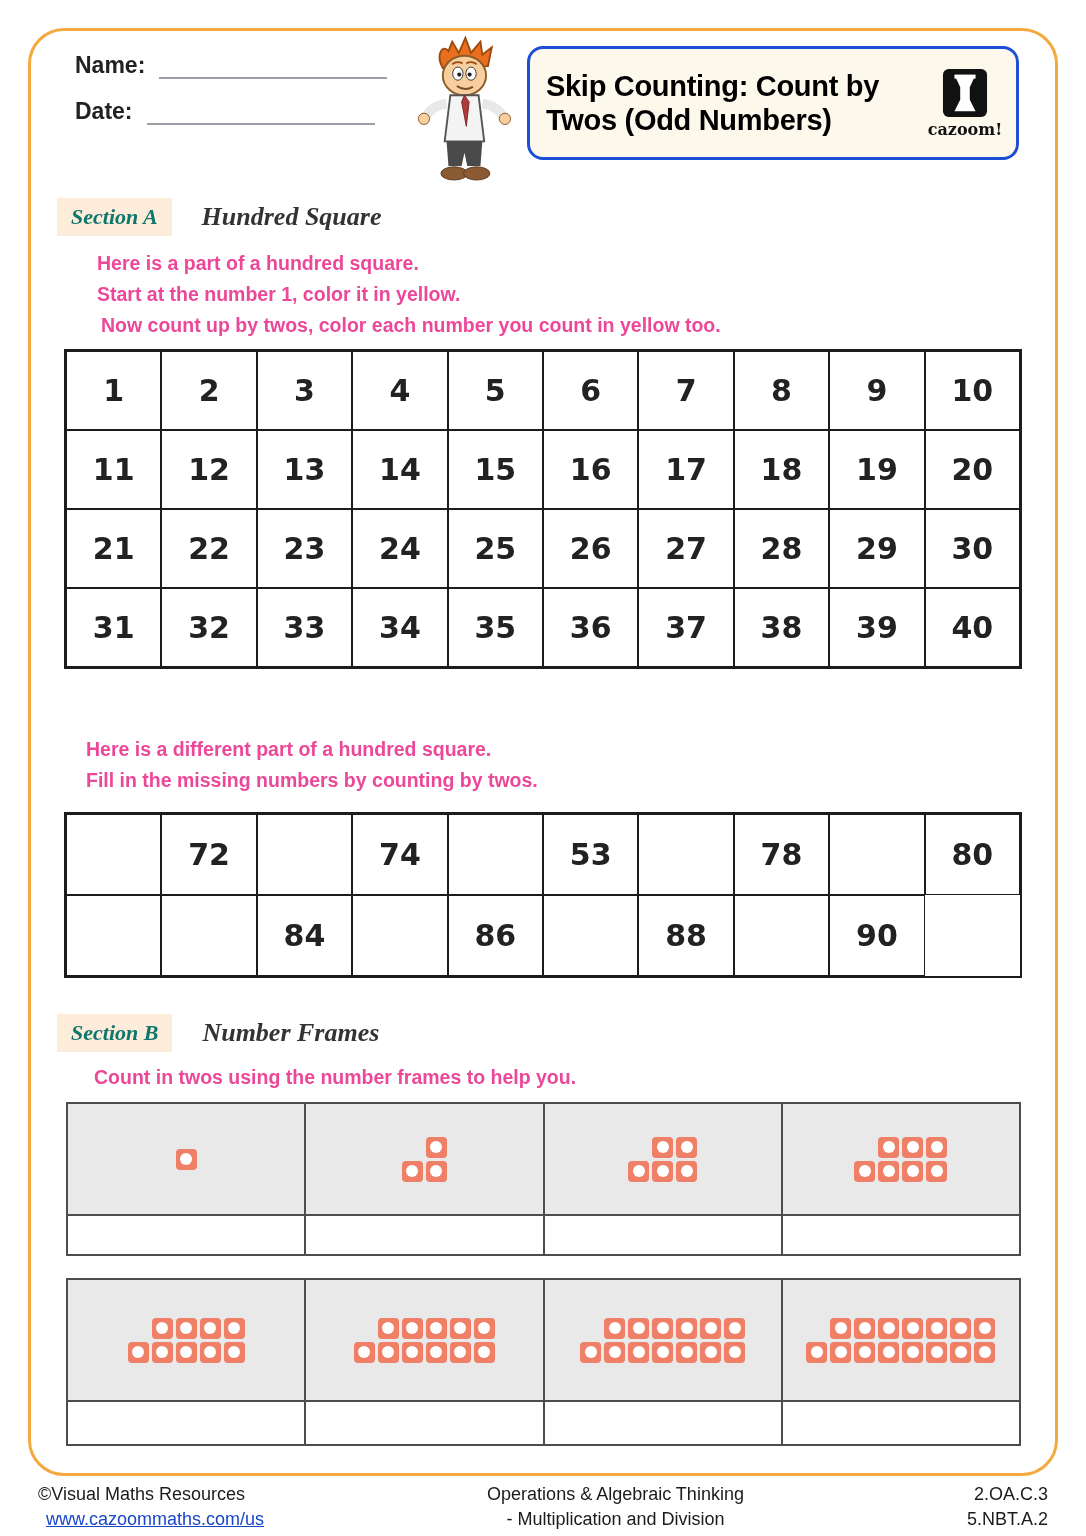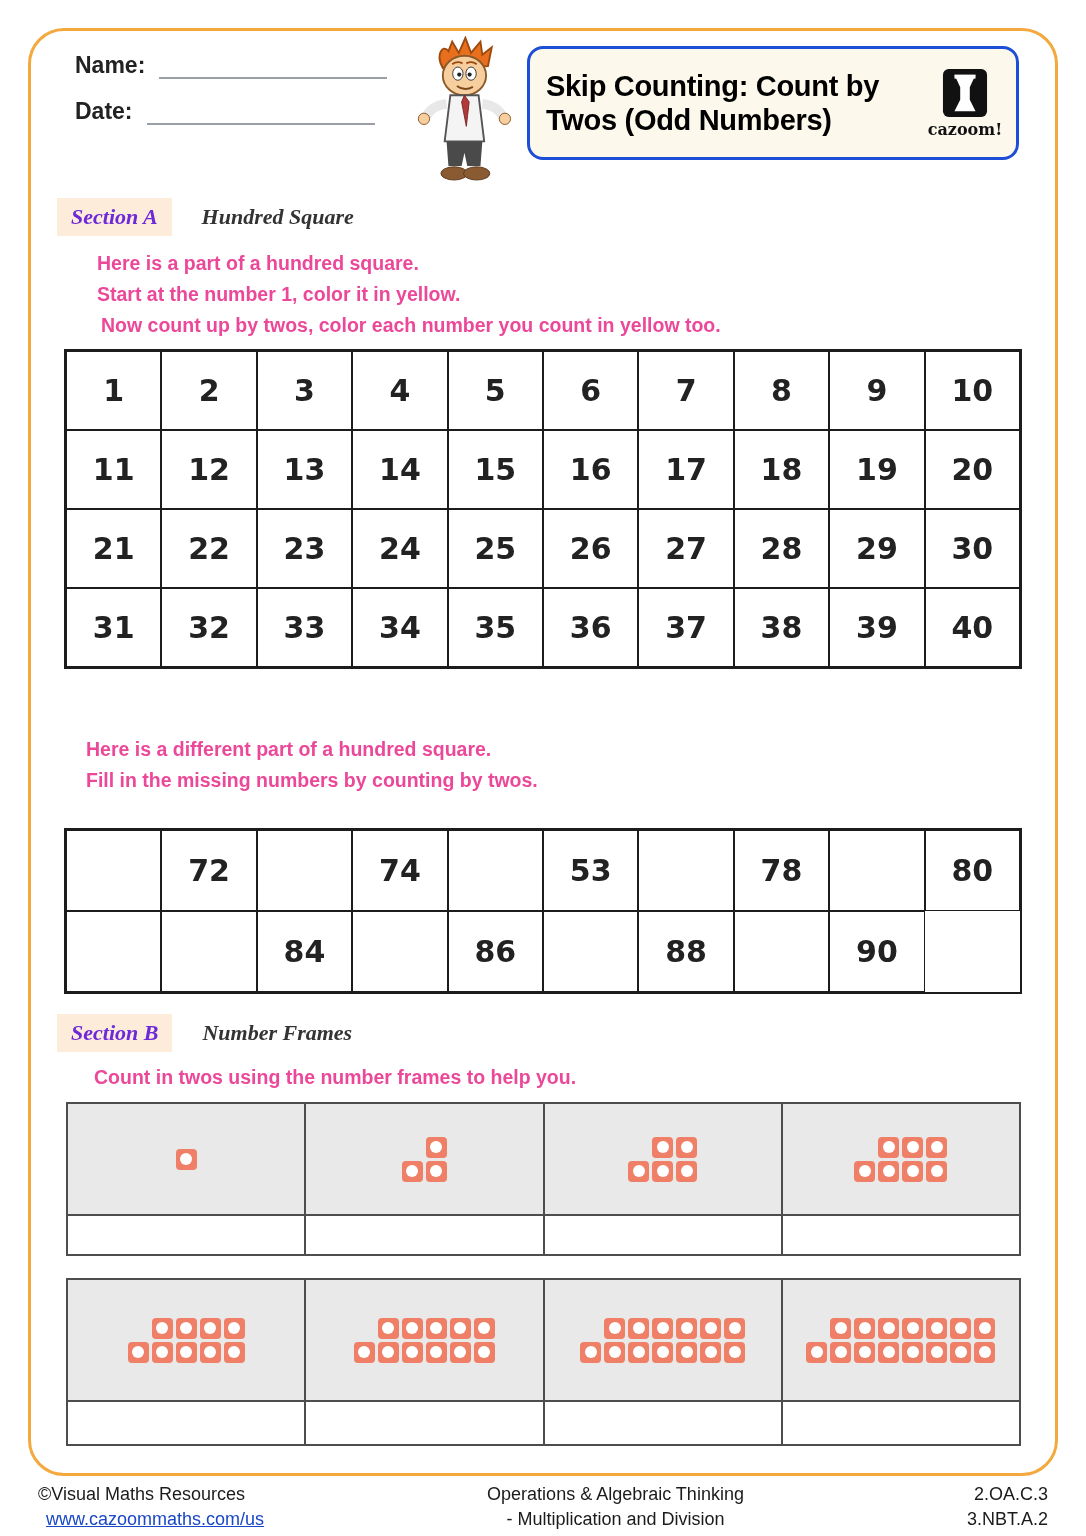--- a/index.html
+++ b/index.html
@@ -27,23 +27,23 @@
              display:flex;align-items:center;padding:8px 10px 8px 16px;gap:6px;}
   .title-text{flex:1;font-weight:bold;font-size:29px;line-height:1.18;color:#000;letter-spacing:-0.3px;}
   .logo{display:flex;flex-direction:column;align-items:center;width:82px;}
   .logo-text{font-family:"DejaVu Serif",serif;font-weight:bold;font-size:16px;color:#111;margin-top:2px;}
   .mascot{position:absolute;left:406px;top:36px;}
 
   
   .section-row{position:absolute;left:57px;display:flex;align-items:center;gap:30px;}
   .section-badge{background:var(--badge-bg);padding:6px 14px;
                  font-family:"Liberation Serif",serif;font-style:italic;font-weight:bold;
-                 font-size:22px;color:#6d28d9;}
+                 font-size:22px;color:#0f766e;}
   .section-title{font-family:"Liberation Serif",serif;font-style:italic;font-weight:bold;
-                 font-size:22px;color:#333;}
+                 font-size:26px;color:#333;}
   .instr{position:absolute;font-weight:bold;font-size:19.5px;color:#ec4899;line-height:31px;}
 
   
   .num-grid{position:absolute;left:64px;width:958px;display:grid;
             grid-template-columns:repeat(10,1fr);border:2px solid var(--grid-line);background:#fff;}
   .num-cell{border:1px solid var(--grid-line);display:flex;align-items:center;justify-content:center;
             font-family:"DejaVu Sans",sans-serif;font-weight:bold;font-size:30px;color:#222;}
   #grid1 .num-cell{height:79px;}
   #grid2 .num-cell{height:81px;}
 
@@ -173,21 +173,21 @@
       <div class="num-cell">38</div>
       <div class="num-cell">39</div>
       <div class="num-cell">40</div>
     </div>
 
   <div class="instr" style="left:86px;top:734px;">
     <div>Here is a different part of a hundred square.</div>
     <div>Fill in the missing numbers by counting by twos.</div>
   </div>
 
-  <div id="grid2" class="num-grid" style="top:812px;margin-top:16px;">
+  <div id="grid2" class="num-grid" style="top:812px;">
       <div class="num-cell"></div>
       <div class="num-cell">72</div>
       <div class="num-cell"></div>
       <div class="num-cell">74</div>
       <div class="num-cell"></div>
       <div class="num-cell">53</div>
       <div class="num-cell"></div>
       <div class="num-cell">78</div>
       <div class="num-cell"></div>
       <div class="num-cell">80</div>
@@ -352,16 +352,16 @@
     <div class="footer-left">
       <div>©Visual Maths Resources</div>
       <a class="link">www.cazoommaths.com/us</a>
     </div>
     <div class="footer-center">
       <div>Operations &amp; Algebraic Thinking</div>
       <div>- Multiplication and Division</div>
     </div>
     <div class="footer-right">
       <div>2.OA.C.3</div>
-      <div>3.NBT.A.2</div>
+      <div>5.NBT.A.2</div>
     </div>
   </div>
 </div>
 
 </body></html>

